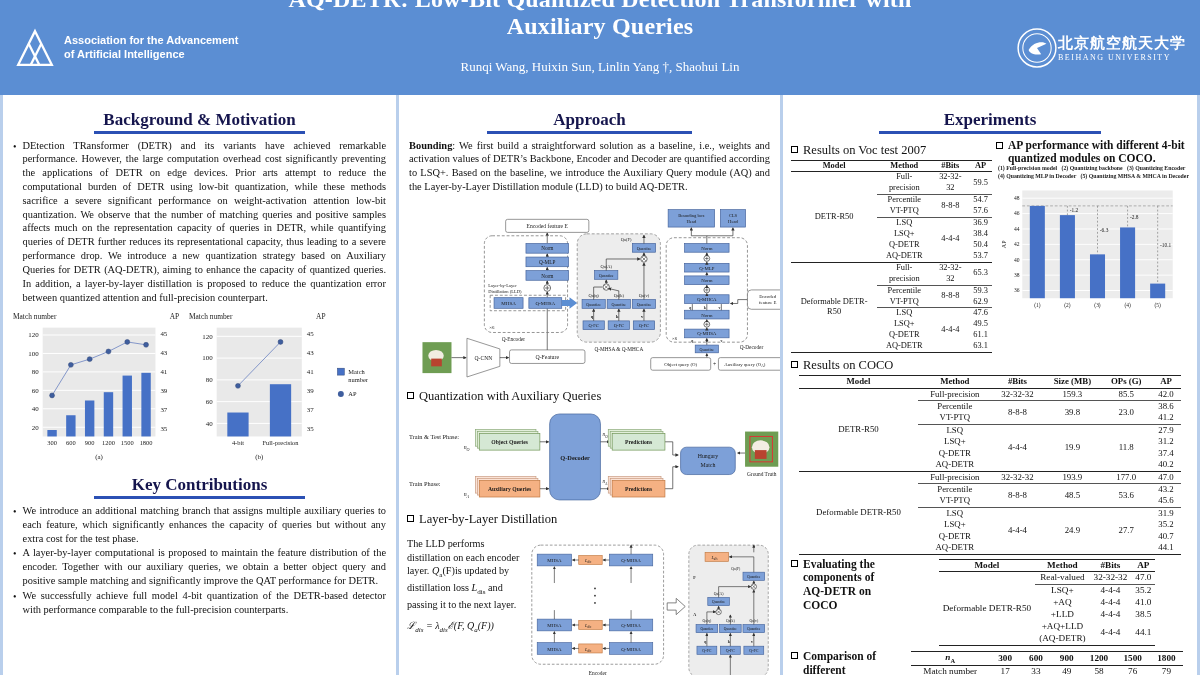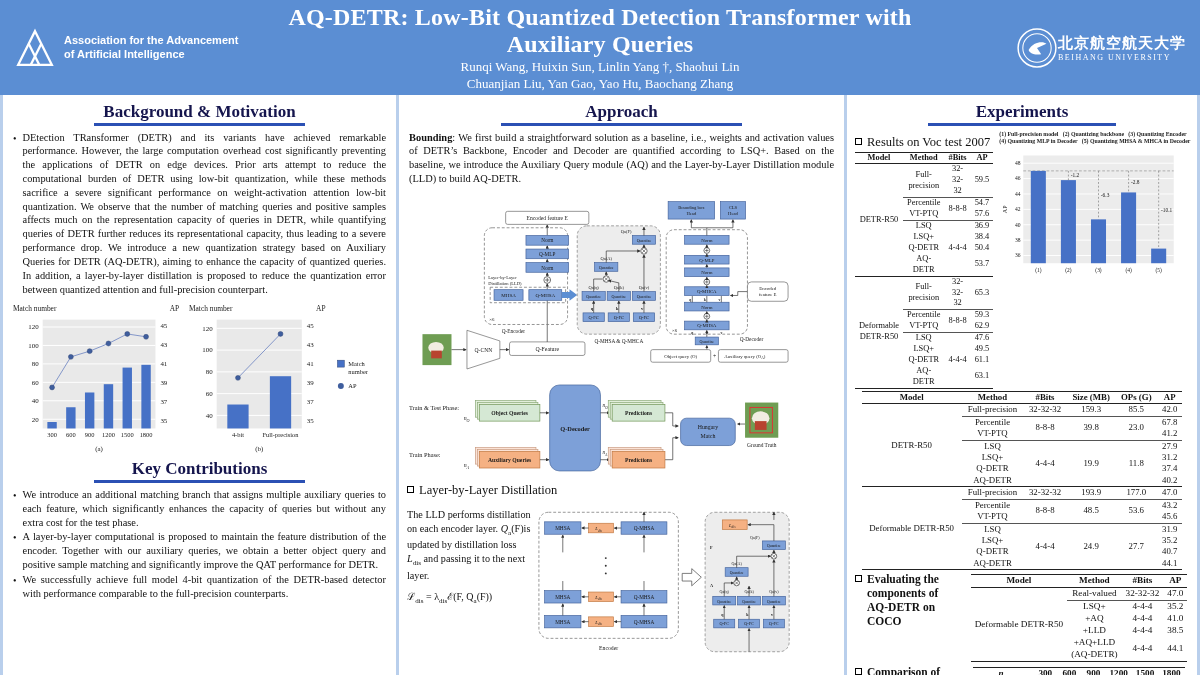--- a/index.html
+++ b/index.html
@@ -3,41 +3,41 @@
 <meta charset="utf-8">
 <style>
 *{margin:0;padding:0;box-sizing:border-box}
 html,body{width:1200px;height:675px;overflow:hidden;background:#fff;
   font-family:"Liberation Serif","DejaVu Serif",serif;color:#111}
 header{height:95px;background:#5b8ed3;display:flex;align-items:center;padding:0 14px;color:#fff}
 .logo-l{width:235px;display:flex;align-items:center;gap:8px}
 .aaai-txt{font-family:"Liberation Sans",sans-serif;font-weight:bold;font-size:11px;line-height:1.25}
 .title-blk{flex:1;text-align:center}
 .title-blk h1{font-size:24px;font-weight:bold;letter-spacing:.2px}
-.authors{font-size:13px;margin-top:1px}
+.authors{font-size:13px;margin-top:19px}
 .logo-r{width:235px;display:flex;align-items:center;justify-content:flex-end;}
 .cn{font-size:15px;font-weight:bold;letter-spacing:1px}
 .en{font-size:8px;letter-spacing:1.5px;}
 .cols{display:flex;height:580px;border-left:3px solid #b9cfec;border-right:3px solid #b9cfec}
 .col{padding:5px 8px;overflow:hidden}
 .col-left{width:393px}
-.col-mid{width:448px;border-left:3px solid #b9cfec}
+.col-mid{width:384px;border-left:3px solid #b9cfec}
 .col-right{flex:1;border-left:3px solid #b9cfec}
-h2.sec{text-align:center;font-size:17px;font-weight:bold;color:#15154d;margin-top:2px}
+h2.sec{text-align:center;font-size:17px;font-weight:bold;color:#15154d;margin-top:10px}
 .rule{height:2.5px;background:#2b50b4;width:56%;margin:1px auto 5px}
 .bullet{display:flex;gap:6px;font-size:10.4px;line-height:1.33;text-align:justify;margin:1px 2px}
 .blt{flex:none;font-size:10px;padding-top:1px}
 .charts-row{display:flex;justify-content:space-between;margin:3px 0 1px}
 svg text{font-family:"Liberation Serif","DejaVu Serif",serif;fill:#1a1a1a}
 .subhead{display:flex;align-items:flex-start;gap:5px;font-size:12.5px;font-weight:normal;margin:4px 0 2px}
 .sq{width:7px;height:7px;border:1.6px solid #000;flex:none;margin-top:3px}
 .ov{font-size:10.4px;line-height:1.33;text-align:justify;margin:1px 2px}
 .lld-row{display:flex;gap:6px;margin-top:10px}
 .lld-text{width:124px;font-size:10.2px;line-height:1.35}
-.formula{margin-top:8px;font-size:10px}
+.formula{margin-top:8px;font-style:italic;font-size:10px}
 sub{font-size:70%}
 .bb{fill:#7da0d8;stroke:#44639c;stroke-width:.7}
 .wb{fill:#fff;stroke:#666;stroke-width:.7}
 .ob{fill:#f5b183;stroke:#c07840;stroke-width:.7}
 .gb{fill:#d5e8d4;stroke:#6f9455;stroke-width:.7}
 .gb2{fill:#e2efda;stroke:#8aa877;stroke-width:.7}
 .ob2{fill:#fbe2d5;stroke:#c89b80;stroke-width:.7}
 .dsh{fill:none;stroke:#777;stroke-width:.8;stroke-dasharray:3 2}
 .gry{fill:#ededed;stroke:#888;stroke-width:.8;stroke-dasharray:3 2}
 .ln{stroke:#333;stroke-width:.7;fill:none}
@@ -374,20 +374,24 @@
     <text x="344" y="159" font-size="5.5">Q-Decoder</text>
     <rect x="298" y="155" width="24" height="8" class="bb"></rect>
     <text x="310" y="161" class="tc" font-size="4.2">Quantize</text>
     <rect x="252" y="168" width="62" height="13" rx="2" class="wb"></rect>
     <text x="283" y="176.8" class="tc" font-size="5">Object query (O)</text>
     <text x="318" y="177" class="tc" font-size="6">+</text>
     <rect x="322" y="168" width="72" height="13" rx="2" class="wb"></rect>
     <text x="328" y="176.8" font-size="5"><tspan>Auxiliary query (O</tspan><tspan dy="1.4" font-size="3.6">A</tspan><tspan dy="-1.4">)</tspan></text>
   </svg>
 
+  <div class="subhead">
+    <span class="sq"></span>
+    <span>Quantization with Auxiliary Queries</span>
+  </div>
 
   
   <svg width="383" height="98" viewBox="0 0 392 100">
     <defs>
           <marker id="ar2" markerWidth="5" markerHeight="5" refX="4" refY="2.5" orient="auto">
             <path d="M0,0L5,2.5L0,5z" fill="#333"></path>
           </marker>
         </defs>
     <text x="2" y="34" font-size="6.5">Train &amp; Test Phase:</text>
     <text x="58" y="44" font-size="6" font-style="italic"><tspan>n</tspan><tspan dy="1.6" font-size="4.2">O</tspan></text>
@@ -631,20 +635,24 @@
                 <td>61.1</td>
               </tr>
         <tr>
                 <td class="b">AQ-DETR</td>
                 <td class="b">63.1</td>
               </tr>
       </tbody>
           </table>
     </div>
     <div class="exp-mod">
+      <div class="modhead">
+        <span class="sq"></span>
+        <span>AP performance with different 4-bit quantized modules on COCO.</span>
+      </div>
       <div class="leg">(1) Full-precision model   (2) Quantizing backbone   (3) Quantizing Encoder</div>
       <div class="leg">(4) Quantizing MLP in Decoder   (5) Quantizing MHSA &amp; MHCA in Decoder</div>
       <svg id="chartM" width="182" height="132" viewBox="0 0 196 142" style="margin-left:4px;margin-top:2px">
             <rect x="24" y="8" width="162" height="116" fill="#ececec"></rect>
             <line x1="24" y1="115.71428571428572" x2="186" y2="115.71428571428572" stroke="#fff" stroke-width="1"></line>
             <text x="21" y="117.71428571428572" text-anchor="end" font-size="6">36</text>
             <line x1="24" y1="99.14285714285714" x2="186" y2="99.14285714285714" stroke="#fff" stroke-width="1"></line>
             <text x="21" y="101.14285714285714" text-anchor="end" font-size="6">38</text>
             <line x1="24" y1="82.57142857142857" x2="186" y2="82.57142857142857" stroke="#fff" stroke-width="1"></line>
             <text x="21" y="84.57142857142857" text-anchor="end" font-size="6">40</text>
@@ -673,20 +681,24 @@
             <text x="139.89999999999998" y="38.171428571428564" font-size="5.8">-2.8</text>
             <rect x="161.7" y="108.25714285714287" width="16.2" height="15.742857142857133" fill="#4671c6"></rect>
             <text x="169.79999999999998" y="133" text-anchor="middle" font-size="5.8">(5)</text>
             <line x1="169.79999999999998" y1="24.571428571428584" x2="169.79999999999998" y2="108.25714285714287" stroke="#777" stroke-dasharray="2 2" stroke-width="0.7"></line>
             <text x="172.29999999999998" y="68.41428571428573" font-size="5.8">-10.1</text>
             <text x="7" y="66" font-size="6.5" text-anchor="middle" transform="rotate(-90 7 66)">AP</text>
           </svg>
     </div>
   </div>
 
+  <div class="subhead">
+    <span class="sq"></span>
+    <span>Results on COCO</span>
+  </div>
   <table class="t coco">
     <tbody>
           <tr>
       <th>Model</th>
       <th>Method</th>
       <th>#Bits</th>
       <th>Size (MB)</th>
       <th>OPs (G)</th>
       <th>AP</th>
     </tr>
@@ -696,21 +708,21 @@
             <td>32-32-32</td>
             <td>159.3</td>
             <td>85.5</td>
             <td>42.0</td>
           </tr>
     <tr>
             <td class="bt">Percentile</td>
             <td class="bt" rowspan="2">8-8-8</td>
             <td class="bt" rowspan="2">39.8</td>
             <td class="bt" rowspan="2">23.0</td>
-            <td class="bt">67.8</td>
+            <td class="bt">38.6</td>
           </tr>
     <tr>
             <td>VT-PTQ</td>
             <td>41.2</td>
           </tr>
     <tr>
             <td class="bt">LSQ</td>
             <td class="bt" rowspan="4">4-4-4</td>
             <td class="bt" rowspan="4">19.9</td>
             <td class="bt" rowspan="4">11.8</td>

